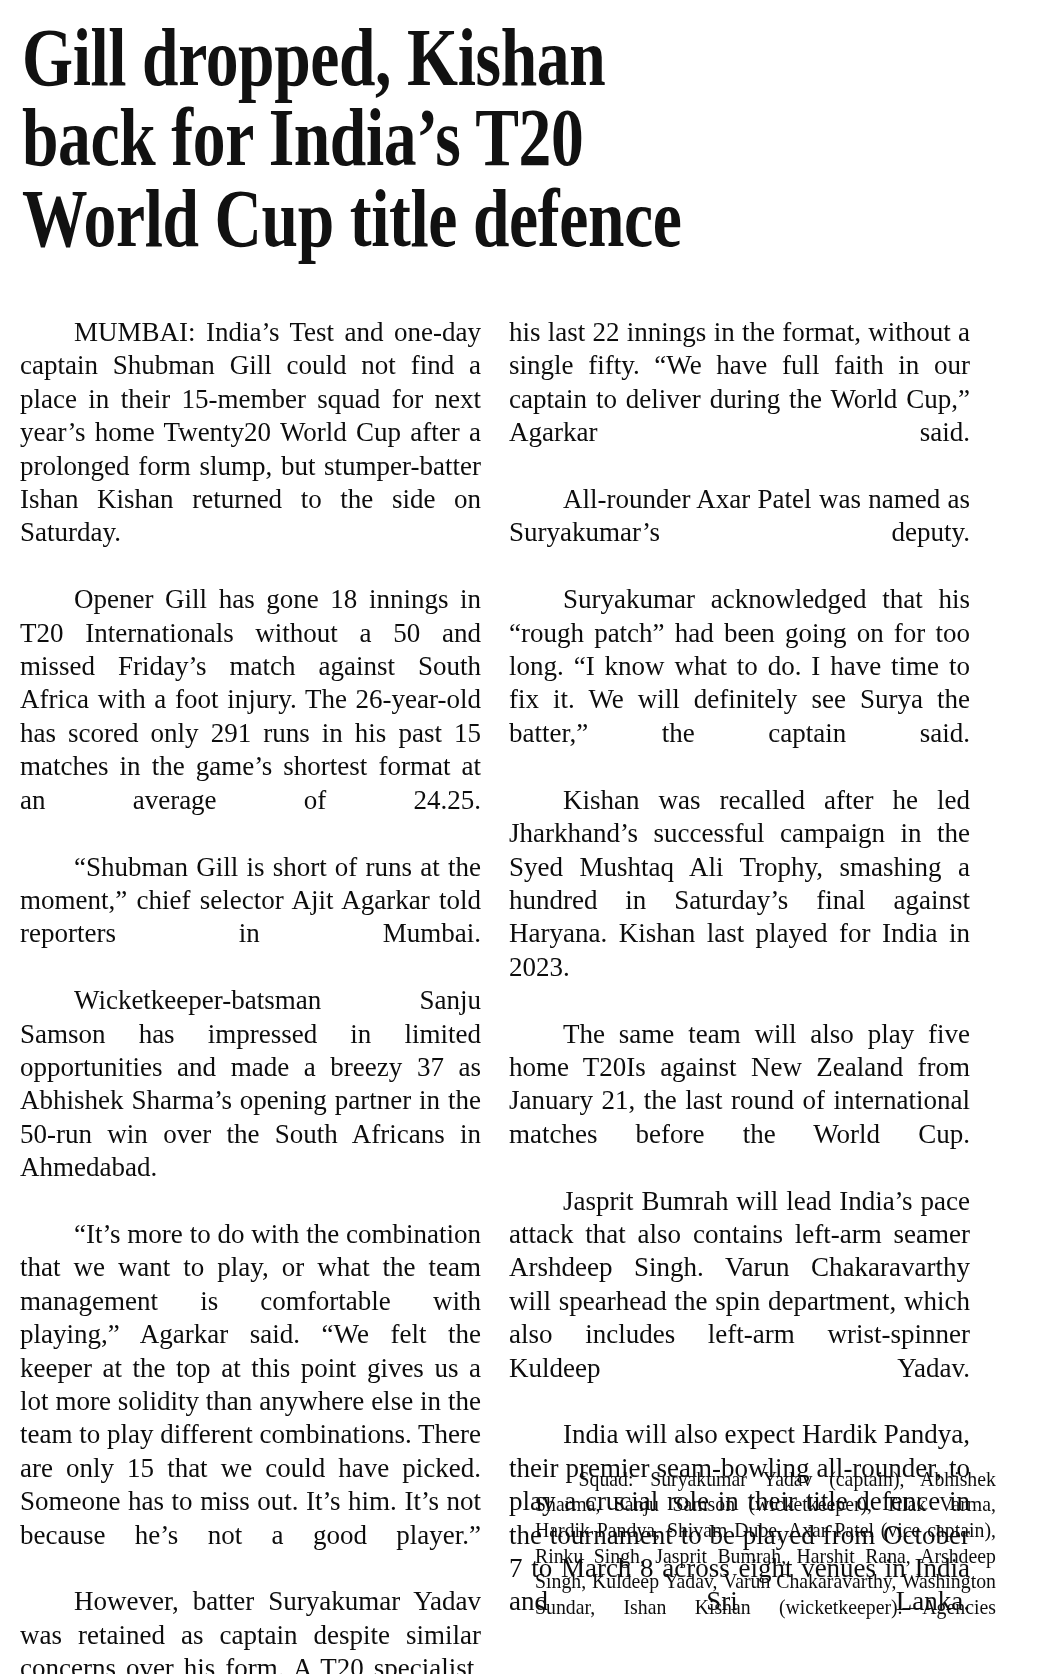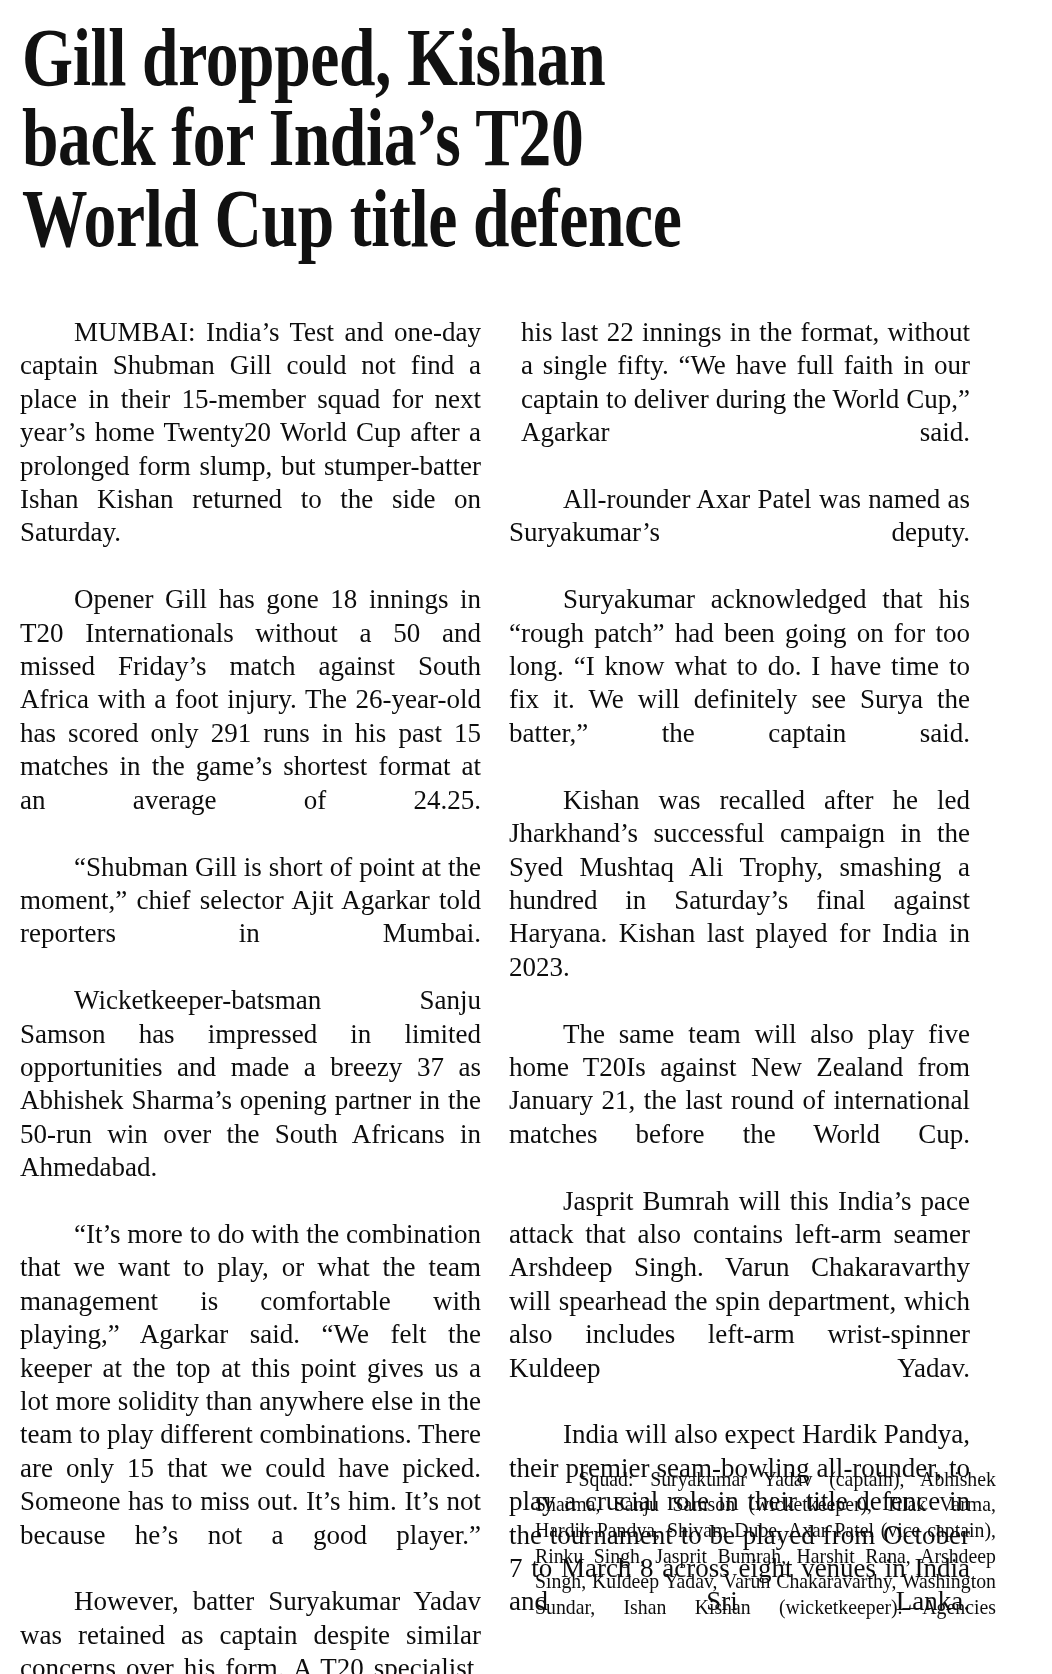--- a/index.html
+++ b/index.html
@@ -68,21 +68,21 @@
     margin: 0;
     text-indent: 2.0em;
     text-align: justify;
     text-justify: inter-word;
     font-size: 27px;
     line-height: 33.4px;
     hyphens: manual;
     -webkit-hyphens: manual;
     font-family: "Liberation Serif", "DejaVu Serif", serif;
   }
-  .col p.no-indent { text-indent: 0; margin-left: 12px; }
+  .col p.no-indent { text-indent: 0; }
 
   
   .col p::after {
     content: "";
     display: inline-block;
     width: 100%;
   }
 
   
   .squad {
@@ -117,33 +117,33 @@
     <span class="hl-line">Gill dropped, Kishan</span>
     <span class="hl-line">back for India’s T20</span>
     <span class="hl-line">World Cup title defence</span>
   </h1>
 
   <div class="columns">
 
     <div class="col col-left">
       <p>MUMBAI: India’s Test and one-day captain Shubman Gill could not find a place in their 15-member squad for next year’s home Twenty20 World Cup after a prolonged form slump, but stumper-batter Ishan Kishan returned to the side on Saturday.</p>
       <p>Opener Gill has gone 18 innings in T20 Internationals without a 50 and missed Friday’s match against South Africa with a foot injury. The 26-year-old has scored only 291 runs in his past 15 matches in the game’s shortest format at an average of 24.25.</p>
-      <p>“Shubman Gill is short of point at the moment,” chief selector Ajit Agarkar told reporters in Mumbai.</p>
+      <p>“Shubman Gill is short of runs at the moment,” chief selector Ajit Agarkar told reporters in Mumbai.</p>
       <p>Wicketkeeper-batsman Sanju Samson has impressed in limited opportunities and made a breezy 37 as Abhishek Sharma’s opening partner in the 50-run win over the South Africans in Ahmedabad.</p>
       <p>“It’s more to do with the combination that we want to play, or what the team management is comfortable with playing,” Agarkar said. “We felt the keeper at the top at this point gives us a lot more solidity than anywhere else in the team to play different combinations. There are only 15 that we could have picked. Someone has to miss out. It’s him. It’s not because he’s not a good player.”</p>
       <p>However, batter Suryakumar Yadav was retained as captain despite similar concerns over his form. A T20 specialist, Suryakumar has managed just 244 runs across</p>
     </div>
 
     <div class="col col-right">
       <p class="no-indent">his last 22 innings in the format, without a single fifty. “We have full faith in our captain to deliver during the World Cup,” Agarkar said.</p>
       <p>All-rounder Axar Patel was named as Suryakumar’s deputy.</p>
       <p>Suryakumar acknowledged that his “rough patch” had been going on for too long. “I know what to do. I have time to fix it. We will definitely see Surya the batter,” the captain said.</p>
       <p>Kishan was recalled after he led Jharkhand’s successful campaign in the Syed Mushtaq Ali Trophy, smashing a hundred in Saturday’s final against Haryana. Kishan last played for India in 2023.</p>
       <p>The same team will also play five home T20Is against New Zealand from January 21, the last round of international matches before the World Cup.</p>
-      <p>Jasprit Bumrah will this India’s pace attack that also contains left-arm seamer Arshdeep Singh. Varun Chakaravarthy will spearhead the spin department, which also includes left-arm wrist-spinner Kuldeep Yadav.</p>
+      <p>Jasprit Bumrah will lead India’s pace attack that also contains left-arm seamer Arshdeep Singh. Varun Chakaravarthy will spearhead the spin department, which also includes left-arm wrist-spinner Kuldeep Yadav.</p>
       <p>India will also expect Hardik Pandya, their premier seam-bowling all-rounder, to play a crucial role in their title defence in the tournament to be played from October 7 to March 8 across eight venues in India and Sri Lanka.</p>
     </div>
 
     <div class="squad">
       <p>Squad: Suryakumar Yadav (captain), Abhishek Sharma, Sanju Samson (wicketkeeper), Tilak Varma, Hardik Pandya, Shivam Dube, Axar Patel (vice captain), Rinku Singh, Jasprit Bumrah, Harshit Rana, Arshdeep Singh, Kuldeep Yadav, Varun Chakaravarthy, Washington Sundar, Ishan Kishan (wicketkeeper).—Agencies</p>
     </div>
 
   </div>
 
 </div>

